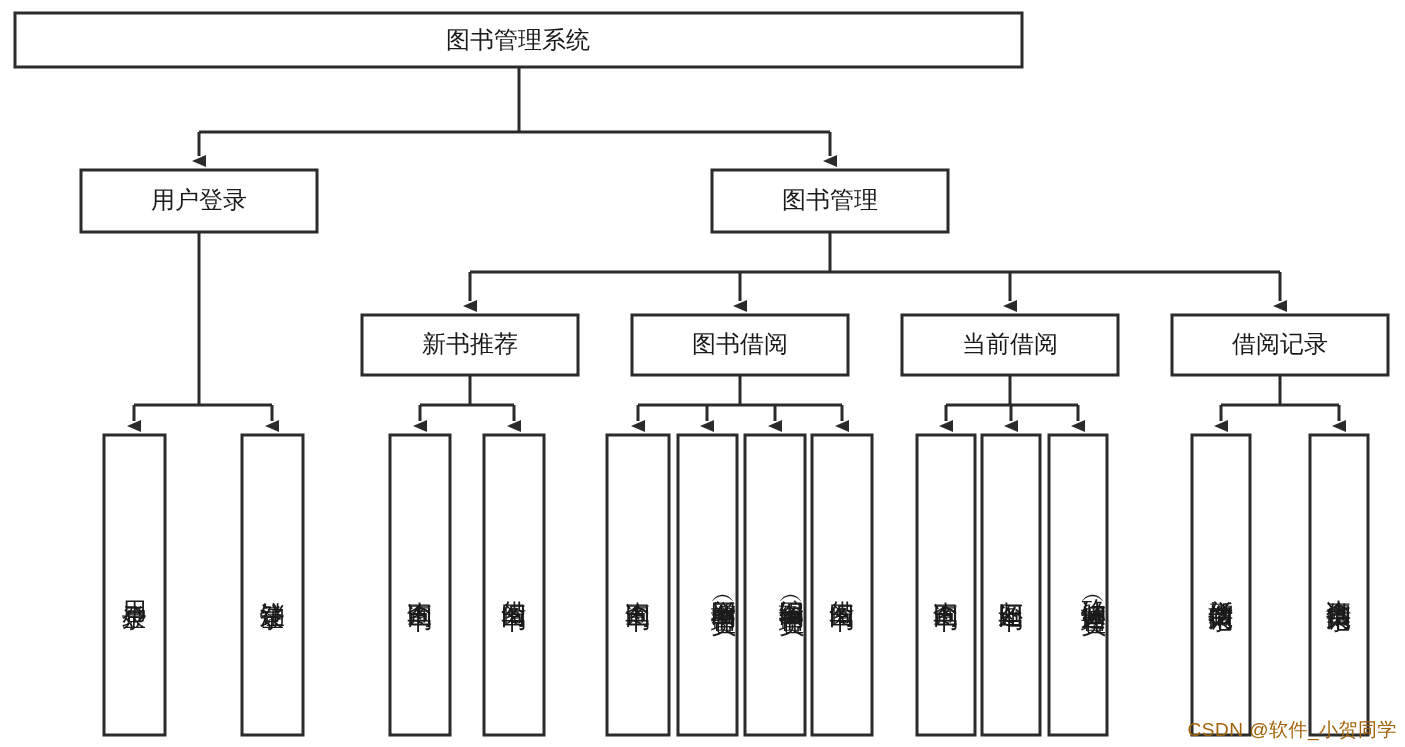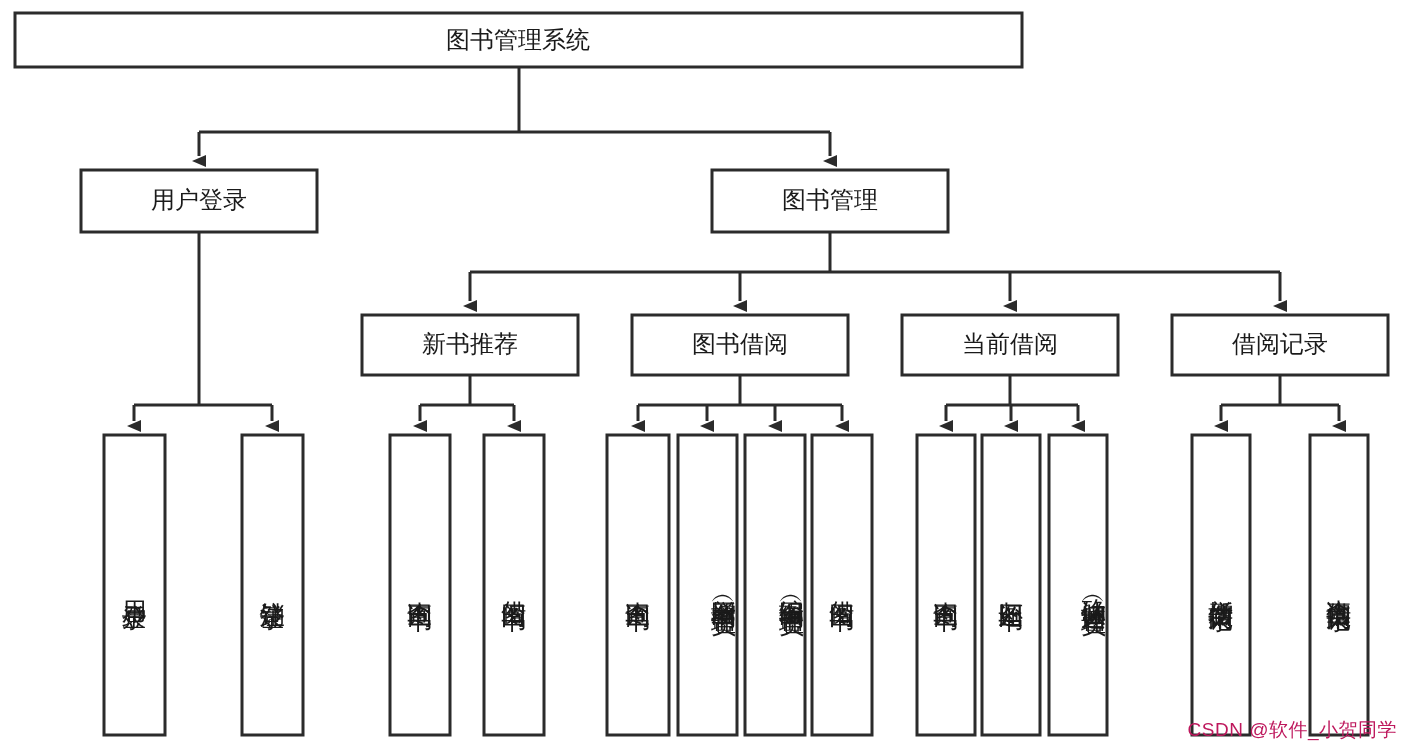--- a/index.html
+++ b/index.html
@@ -62,21 +62,21 @@
     text-align: center;
     white-space: nowrap;
     user-select: none;
   }
   .watermark {
     position: absolute;
     right: 8px;
     bottom: 4px;
     font-family: "Liberation Sans", "DejaVu Sans", sans-serif;
     font-size: 19px;
-    color: #be185d;
+    color: #a16207;
     letter-spacing: 0.5px;
     white-space: nowrap;
   }
 </style>
 </head>
 <body>
 
 <div id="stage">
 
   <svg class="diagram" viewBox="0 0 1405 747">

